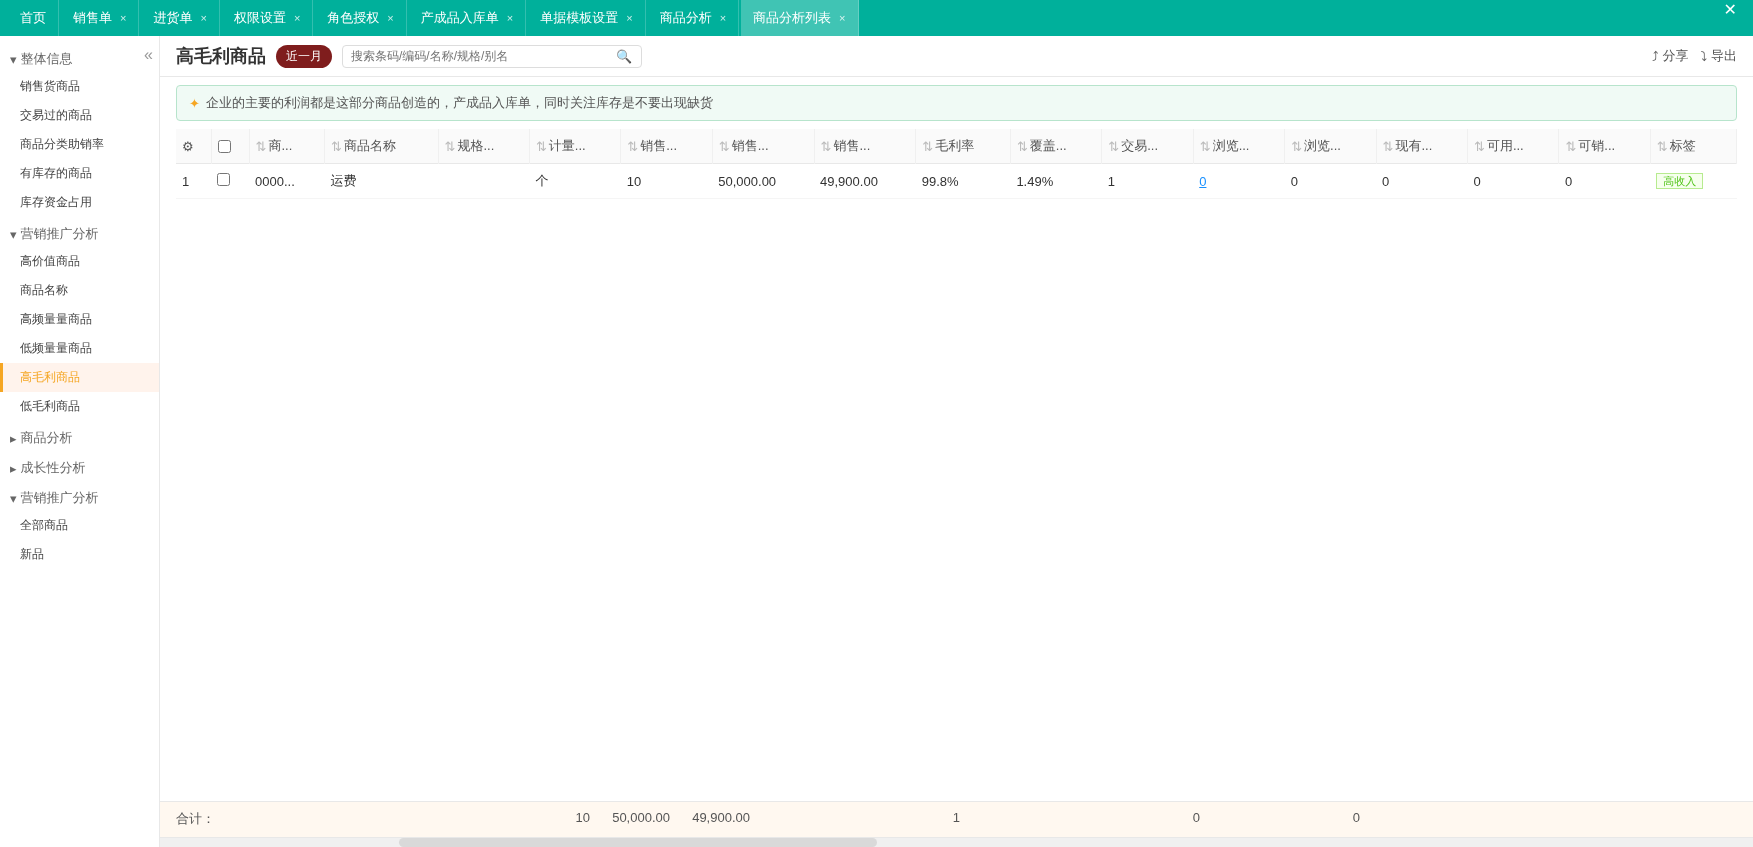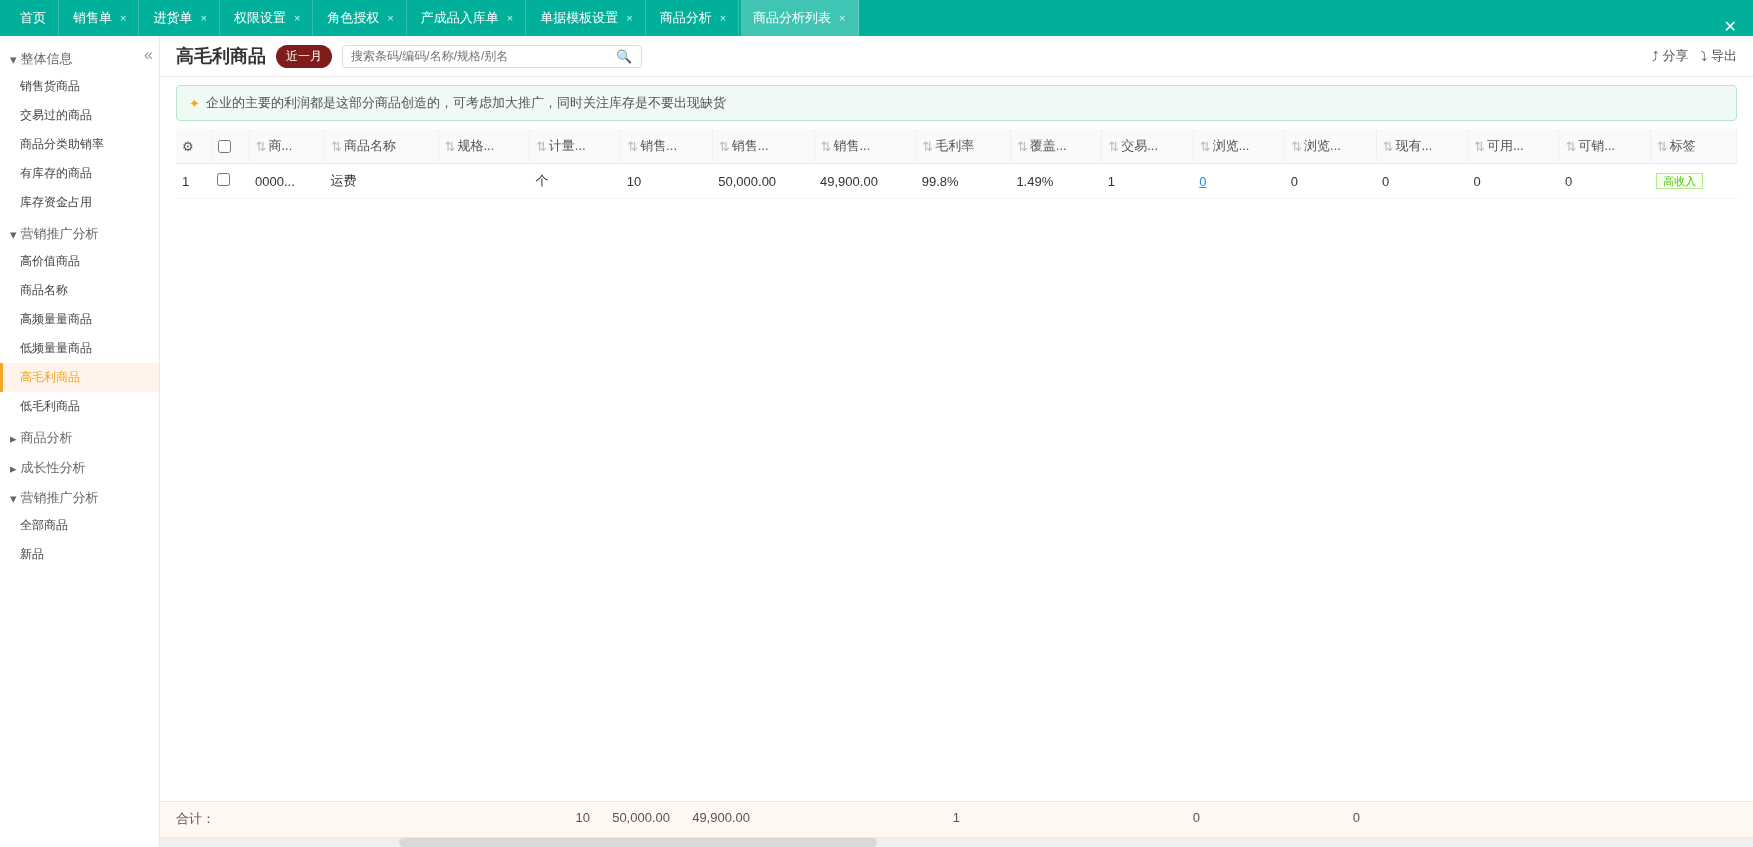--- a/index.html
+++ b/index.html
@@ -1,21 +1,21 @@
 <!DOCTYPE html>
 <html><head>
   <meta charset="utf-8">
   <style>
     * { box-sizing: border-box; margin: 0; padding: 0; font-family: 'Microsoft YaHei', Arial, sans-serif; font-size: 13px; }
     body { background: #f5f5f5; overflow: hidden; }
 
     
     .top-nav {
       display: flex;
-      align-items: flex-end;
+      align-items: flex-start;
       background: #00b09b;
       height: 36px;
       padding: 0 8px;
       gap: 2px;
     }
     .nav-tab {
       display: flex;
       align-items: center;
       padding: 0 12px;
       height: 36px;
@@ -319,21 +319,21 @@
         </div>
         <div class="action-btn">
           <span>⤵</span>
           <span>导出</span>
         </div>
       </div>
     </div>
 
     <div class="alert-banner">
       <span class="alert-icon">✦</span>
-      <span>企业的主要的利润都是这部分商品创造的，可考虑加大推广，同时关注库存是不要出现缺货</span>
+      <span>企业的主要的利润都是这部分商品创造的，产成品入库单，同时关注库存是不要出现缺货</span>
     </div>
 
     <div class="table-container">
       <table>
         <thead>
           <tr id="table-header">
               <th>
                 <div class="col-header">⚙</div>
               </th>
               <th>

